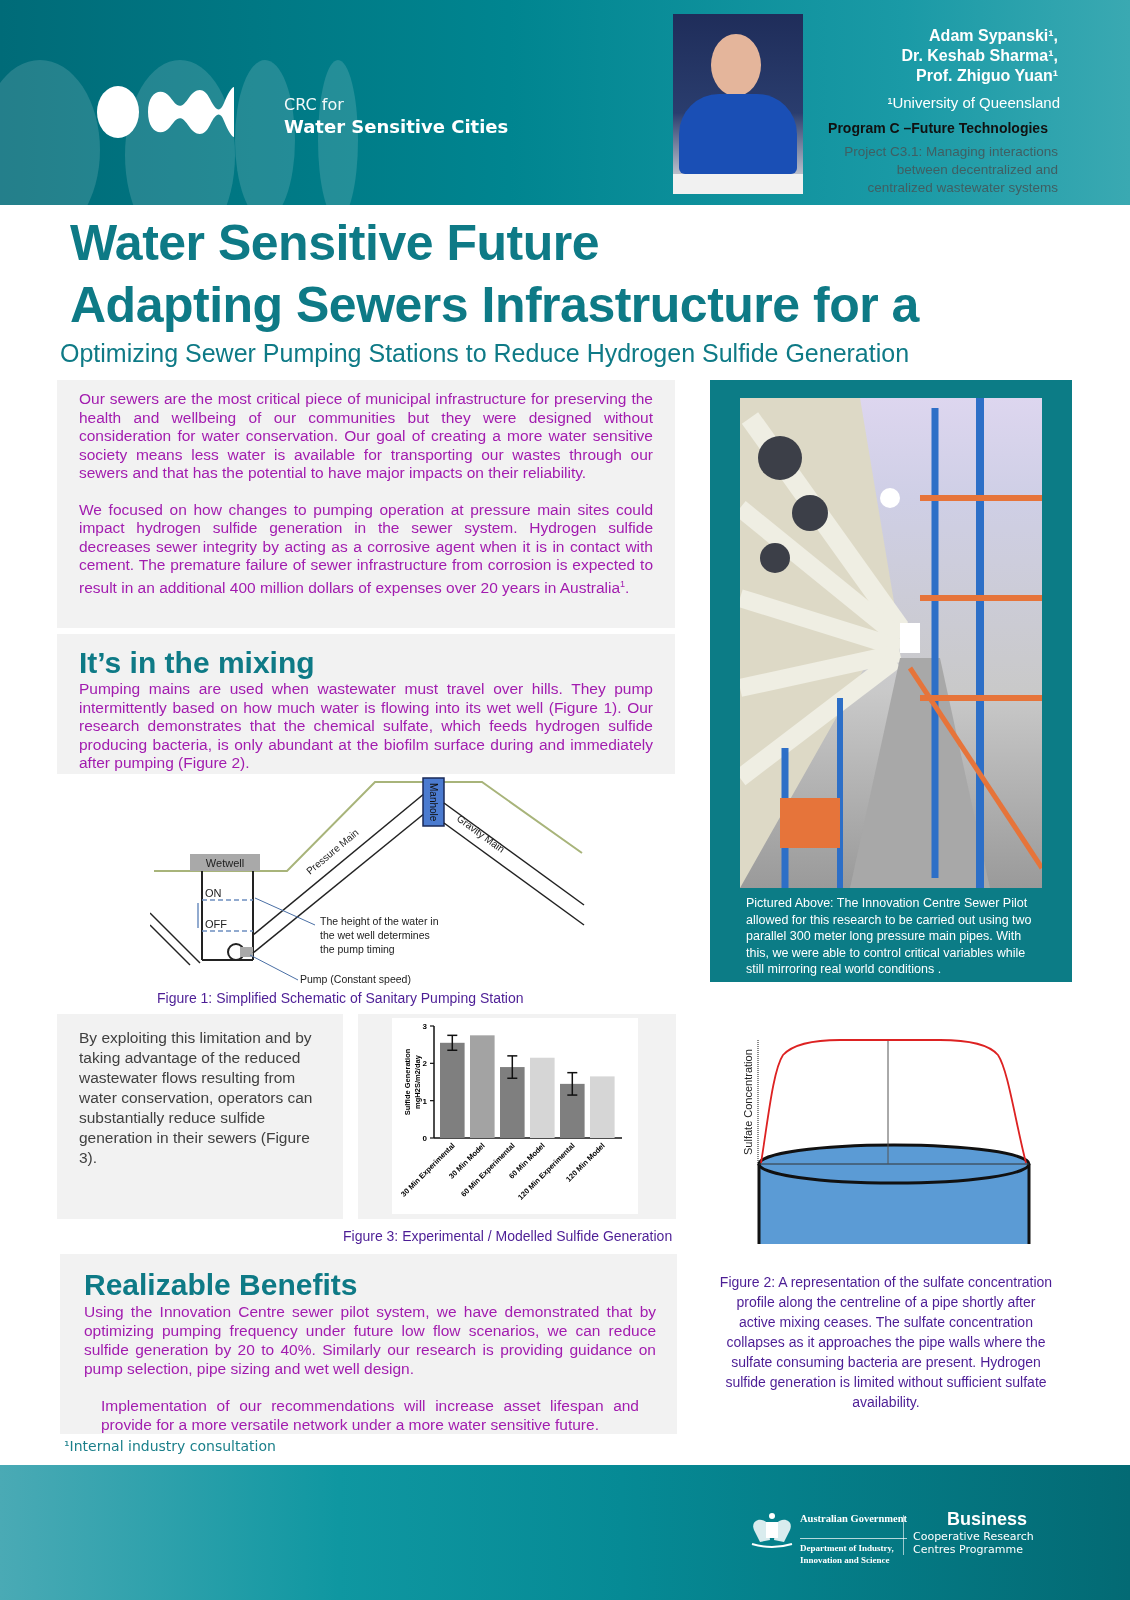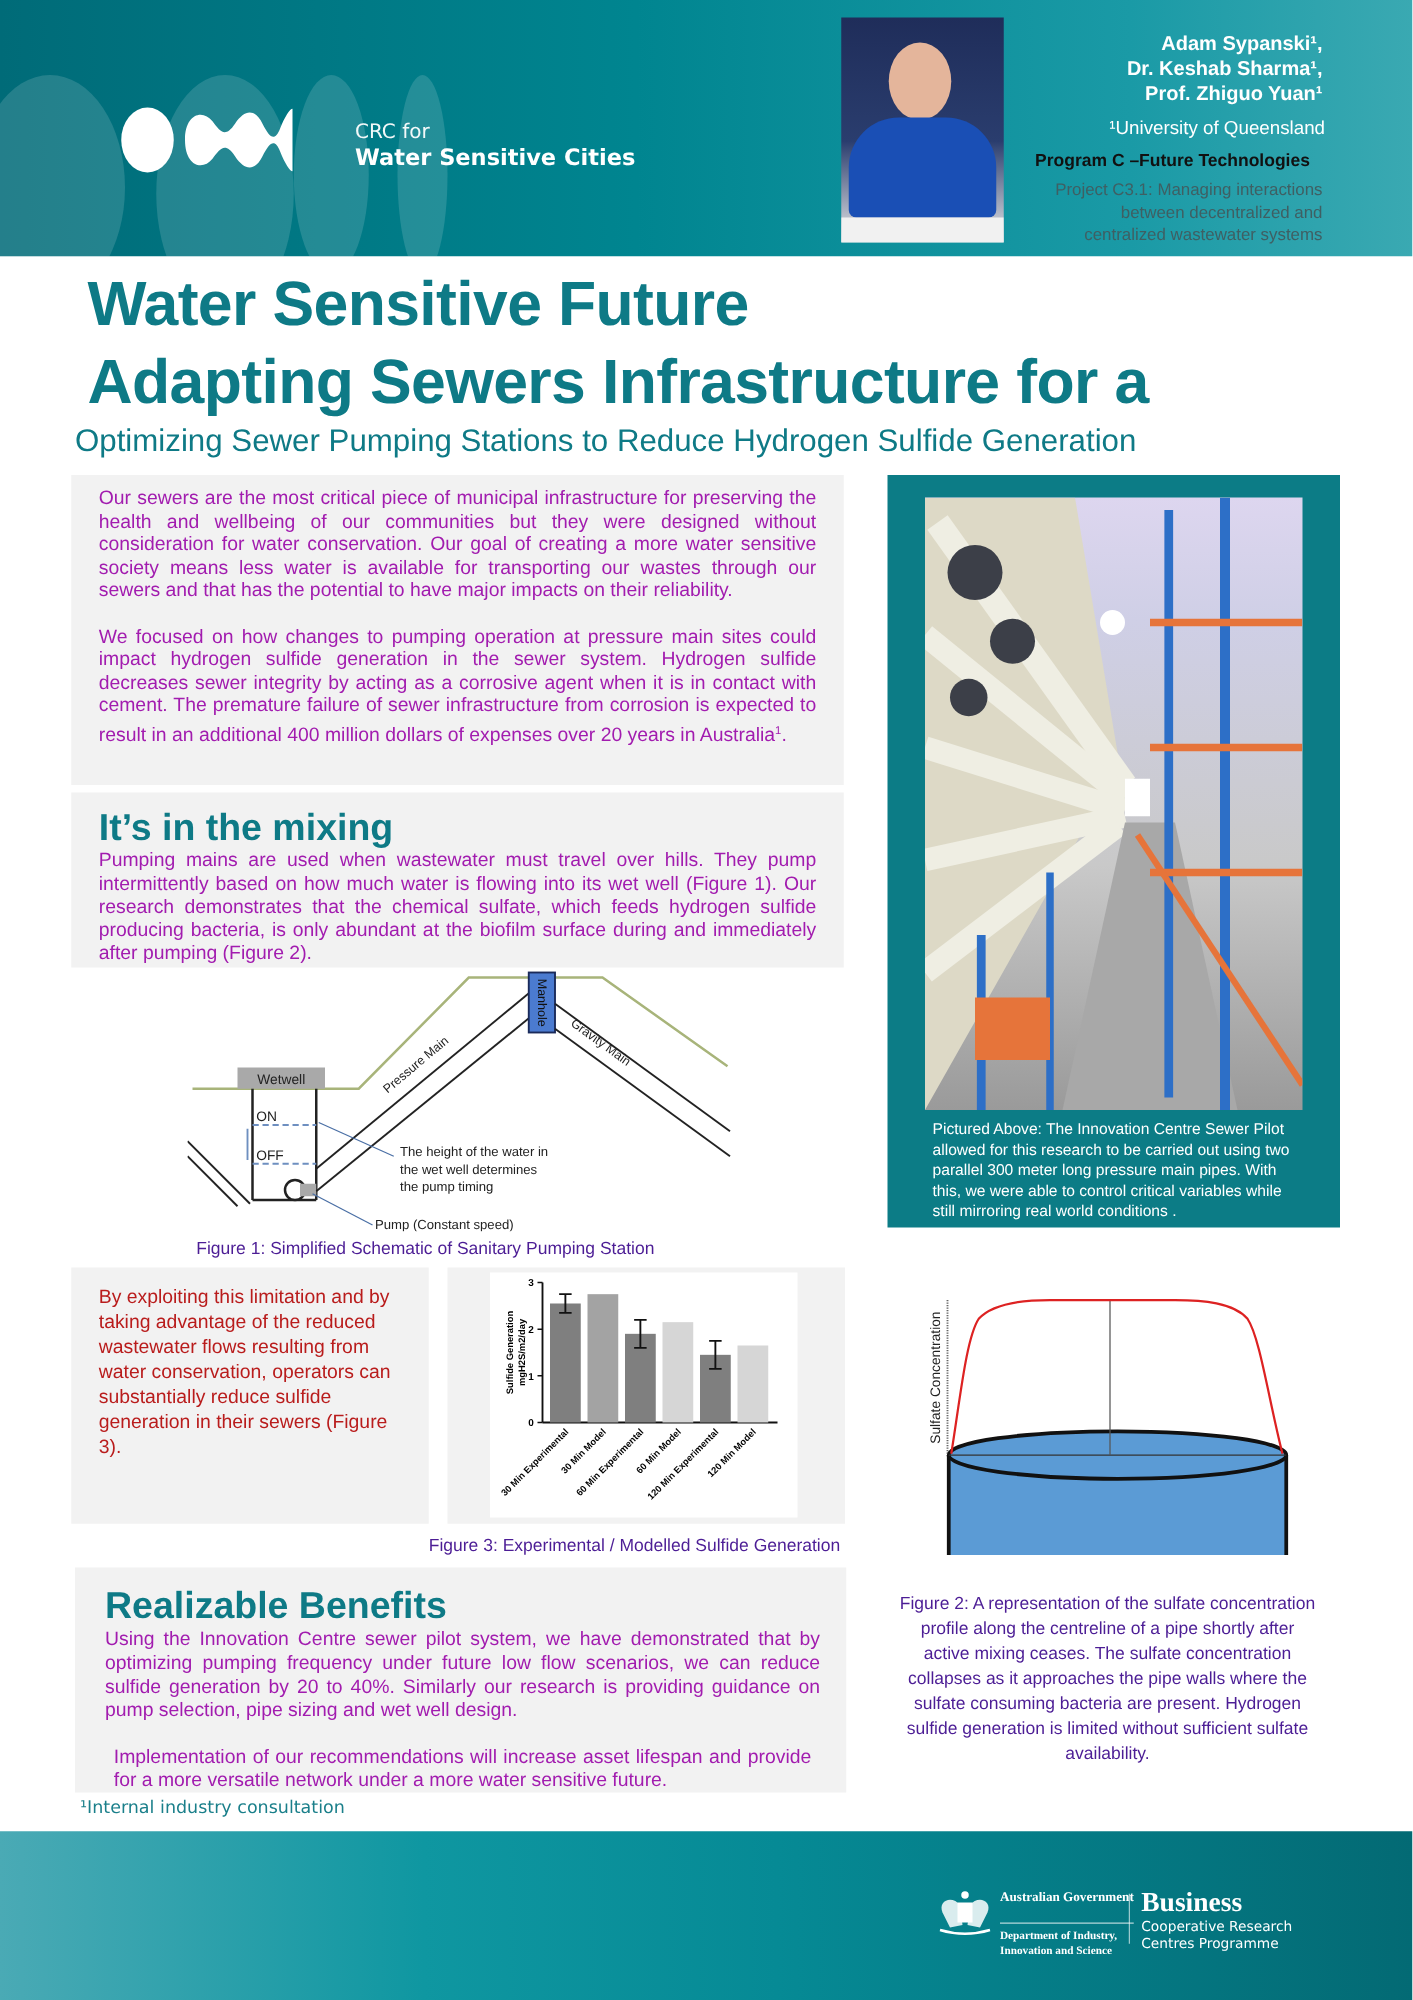--- a/index.html
+++ b/index.html
@@ -115,21 +115,21 @@
   <line x1="105" y1="123" x2="165" y2="150" stroke="#4a6fa5" stroke-width="1"></line>
   <line x1="100" y1="180" x2="148" y2="205" stroke="#4a6fa5" stroke-width="1"></line>
   <text x="170" y="150" font-size="10.5" font-family="Liberation Sans, sans-serif" fill="#222">The height of the water in</text>
   <text x="170" y="164" font-size="10.5" font-family="Liberation Sans, sans-serif" fill="#222">the wet well determines</text>
   <text x="170" y="178" font-size="10.5" font-family="Liberation Sans, sans-serif" fill="#222">the pump timing</text>
   <text x="150" y="208" font-size="10.5" font-family="Liberation Sans, sans-serif" fill="#222">Pump (Constant speed)</text>
 </svg>
 <div class="caption" style="left:157px;top:990px;">Figure 1: Simplified Schematic of Sanitary Pumping Station</div>
 
 <div class="box" style="left:57px;top:1014px;width:286px;height:205px;">
-  <div style="position:absolute;left:22px;top:14px;width:250px;font-size:15.5px;line-height:20px;color:#b91c1c;">By exploiting this limitation and by taking advantage of the reduced wastewater flows resulting from water conservation, operators can substantially reduce sulfide generation in their sewers (Figure 3).</div>
+  <div style="position:absolute;left:22px;top:14px;width:250px;font-size:15.5px;line-height:20px;color:#404040;">By exploiting this limitation and by taking advantage of the reduced wastewater flows resulting from water conservation, operators can substantially reduce sulfide generation in their sewers (Figure 3).</div>
 </div>
 
 <div class="box" style="left:358px;top:1014px;width:318px;height:205px;"></div>
 <div style="position:absolute;left:392px;top:1018px;width:246px;height:196px;background:#fff;">
   <svg id="chart-svg" width="246" height="196" viewBox="0 0 246 196">
       <line x1="42" y1="8" x2="42" y2="120" stroke="#111" stroke-width="1.5"></line>
       <line x1="42" y1="120" x2="230" y2="120" stroke="#111" stroke-width="1.5"></line>
       <line x1="38" y1="120" x2="42" y2="120" stroke="#111" stroke-width="1.2"></line>
       <text x="35" y="123" font-size="8" text-anchor="end" font-weight="bold" font-family="Liberation Sans, sans-serif">0</text>
       <line x1="38" y1="82.66666666666667" x2="42" y2="82.66666666666667" stroke="#111" stroke-width="1.2"></line>
@@ -205,21 +205,21 @@
   <line x1="148" y1="10" x2="148" y2="134" stroke="#555" stroke-width="1"></line>
   <path d="M21,133 C28,90 33,40 43,25 C55,12 80,10 100,10 L200,10 C222,10 247,12 258,25 C268,40 275,90 286,133" fill="none" stroke="#d22" stroke-width="1.8"></path>
 </svg>
 <div class="caption" style="left:718px;top:1272px;width:336px;text-align:center;line-height:20px;">Figure 2: A representation of the sulfate concentration profile along the centreline of a pipe shortly after active mixing ceases. The sulfate concentration collapses as it approaches the pipe walls where the sulfate consuming bacteria are present. Hydrogen sulfide generation is limited without sufficient sulfate availability.</div>
 
 <div class="box" style="left:60px;top:1254px;width:617px;height:180px;">
   <div style="position:absolute;left:24px;top:14px;width:572px;">
     <div class="h2">Realizable Benefits</div>
     <div class="body-text" style="line-height:19px;">
       <p style="margin:0 0 18px 0;">Using the Innovation Centre sewer pilot system, we have demonstrated that by optimizing pumping frequency under future low flow scenarios, we can reduce sulfide generation by 20 to 40%. Similarly our research is providing guidance on pump selection, pipe sizing and wet well design.</p>
-      <p style="margin:7px;">Implementation of our recommendations will increase asset lifespan and provide for a more versatile network under a more water sensitive future.</p>
+      <p style="margin:17px;">Implementation of our recommendations will increase asset lifespan and provide for a more versatile network under a more water sensitive future.</p>
     </div>
   </div>
 </div>
 
 <div class="footnote">¹Internal industry consultation</div>
 
 <div class="footer">
   <svg style="position:absolute;left:748px;top:45px;" width="48" height="40" viewBox="0 0 48 40">
     <path d="M6 20 C2 10, 14 6, 20 14 L22 30 L12 32 Z" fill="#fff" opacity=".85"></path>
     <path d="M42 20 C46 10, 34 6, 28 14 L26 30 L36 32 Z" fill="#fff" opacity=".85"></path>
@@ -227,17 +227,17 @@
     <circle cx="24" cy="6" r="3" fill="#fff"></circle>
     <path d="M4 34 Q24 40 44 34" stroke="#fff" stroke-width="2" fill="none"></path>
   </svg>
   <div style="position:absolute;left:800px;top:48px;color:#fff;font-family:'Liberation Serif',serif;">
     <div style="font-weight:bold;font-size:10.5px;border-bottom:1px solid rgba(255,255,255,.7);padding-bottom:14px;">Australian Government</div>
     <div style="font-weight:bold;font-size:9px;margin-top:4px;">Department of Industry,</div>
     <div style="font-weight:bold;font-size:9px;margin-top:2px;">Innovation and Science</div>
   </div>
   <div style="position:absolute;left:903px;top:50px;width:1px;height:40px;background:rgba(255,255,255,.6);"></div>
   <div style="position:absolute;left:913px;top:44px;color:#fff;">
-    <div style="font-weight:bold;font-size:22px;font-family:Liberation Serif, serif;">Business</div>
+    <div style="font-weight:bold;font-size:18px;font-family:Liberation Sans, sans-serif;margin-left:34px;">Business</div>
     <div style="font-size:11px;font-family:'DejaVu Sans',sans-serif;">Cooperative Research</div>
     <div style="font-size:11px;font-family:'DejaVu Sans',sans-serif;">Centres Programme</div>
   </div>
 </div>
 
 </body></html>

